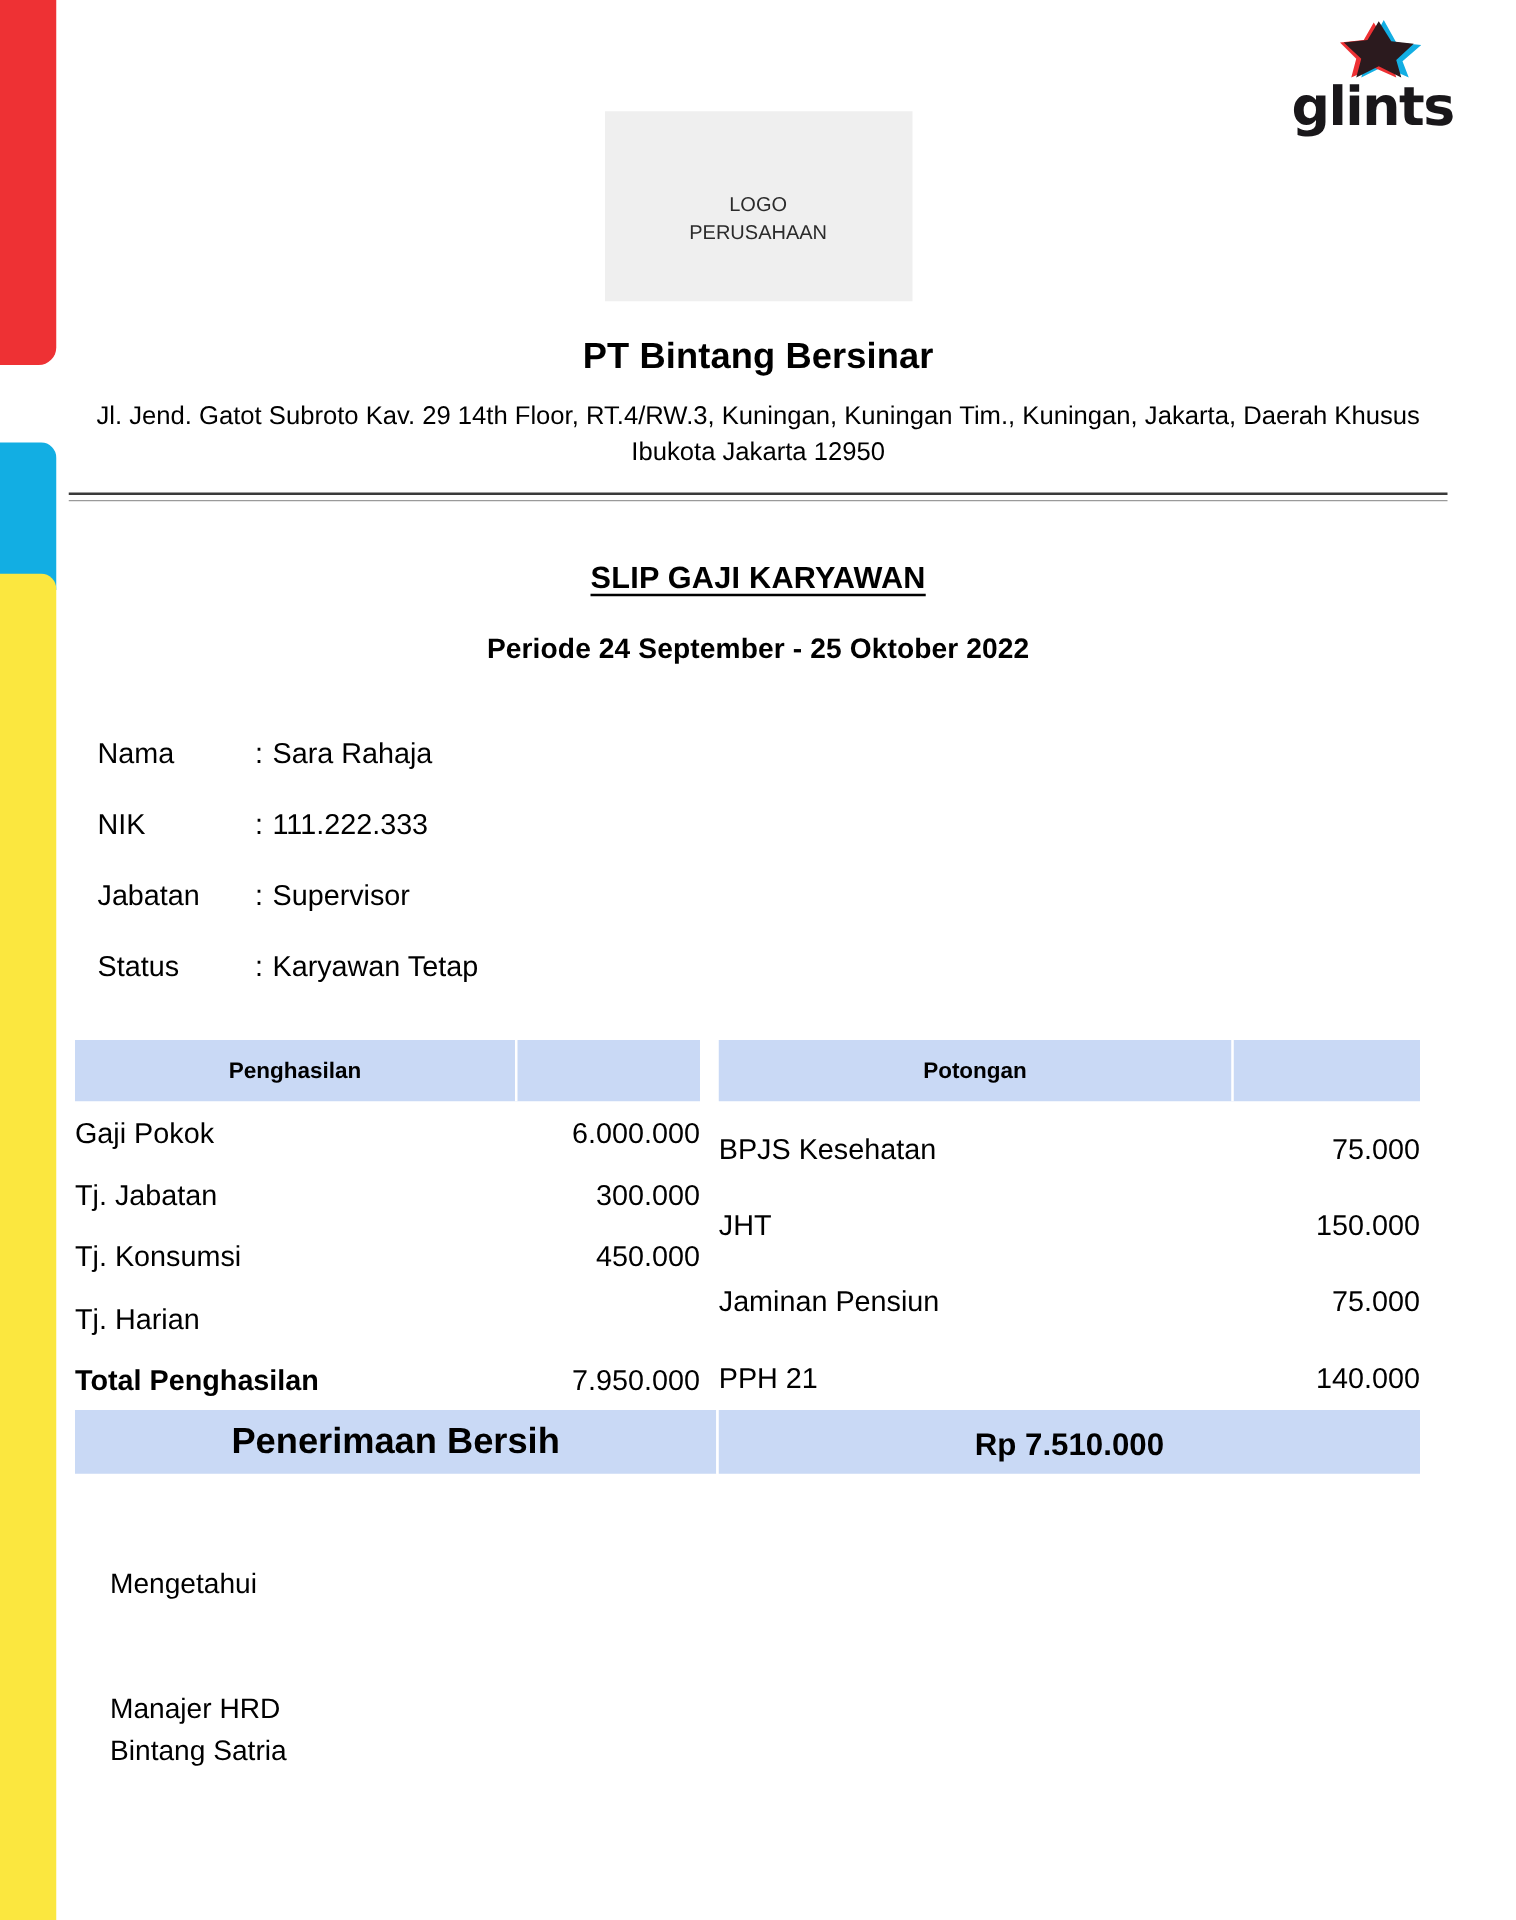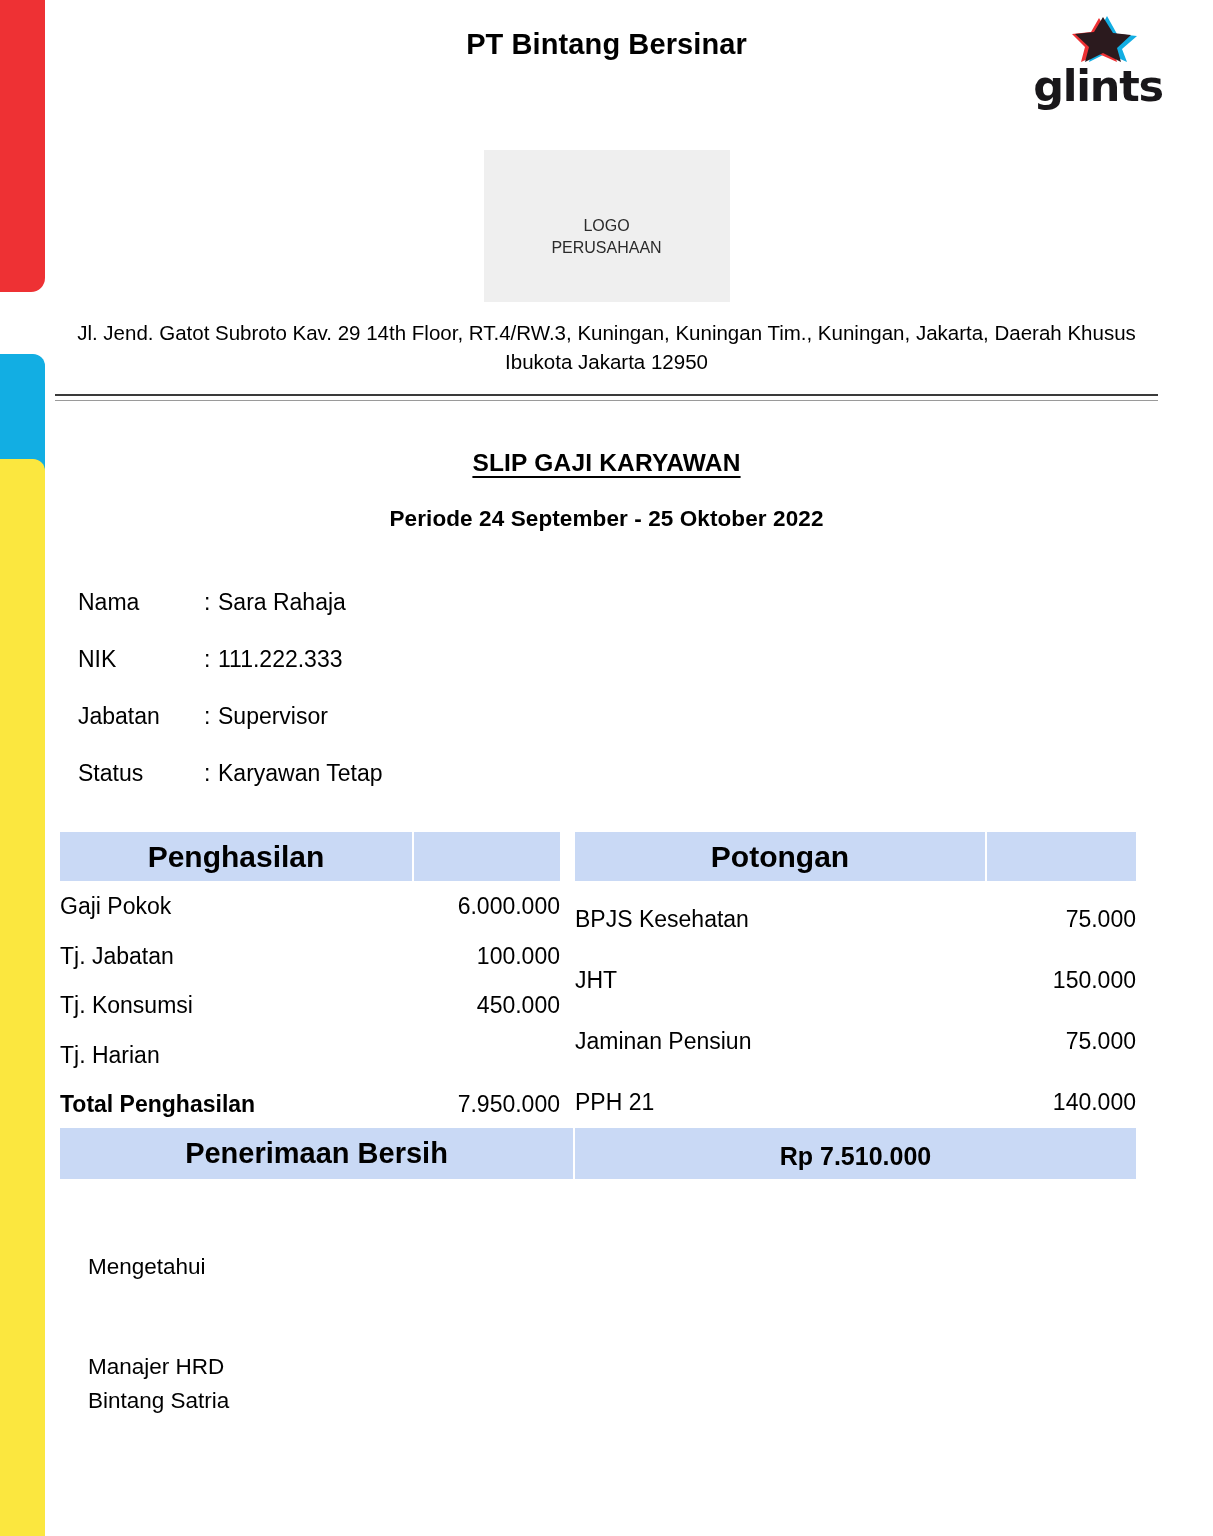--- a/index.html
+++ b/index.html
@@ -150,21 +150,21 @@
   .tbl-header {
     height:49px;
     display:flex;
     background:#C9D9F5;
   }
   .tbl-header .hdr-title {
     flex:0 0 auto;
     display:flex;
     align-items:center;
     justify-content:center;
-    font-size:30px;
+    font-size:18px;
     font-weight:bold;
   }
   .tbl-header .hdr-gap {
     flex:0 0 2px;
     background:#ffffff;
   }
   .tbl-header .hdr-spare { flex:1 1 auto; }
 
   #earnings-table .hdr-title   { width:352px; }
   #earnings-table .hdr-spare   { width:146px; }
@@ -242,28 +242,28 @@
       <polygon points="40,2 50,20 70,22 55,35 60,48 40,39 22,48 26,33 12,20 31,19" fill="#12AEE3"></polygon>
       <polygon points="32,4 41,19 60,21 46,34 50,48 32,40 14,48 18,33 5,20 24,18" fill="#EE3134"></polygon>
       <polygon points="36,3 46,19 64,21 50,34 54,48 36,39 18,48 22,33 8,20 27,18" fill="#2B1A1E"></polygon>
     </svg>
   </div>
   <div class="wordmark">glints</div>
 </div>
 
 <div id="content">
 
-  <div id="company-name">PT Bintang Bersinar</div>
-
   <div id="company-logo-box">
     <div class="ph-text">
       <div>LOGO</div>
       <div>PERUSAHAAN</div>
     </div>
   </div>
+
+  <div id="company-name">PT Bintang Bersinar</div>
   <div id="company-address">
     <span>Jl. Jend. Gatot Subroto Kav. 29 14th Floor, RT.4/RW.3, Kuningan, Kuningan Tim., Kuningan, Jakarta,</span>
     <span>Daerah Khusus Ibukota Jakarta 12950</span>
   </div>
 
   <div id="header-rule"></div>
 
   <div id="slip-title">SLIP GAJI KARYAWAN</div>
   <div id="slip-period">Periode 24 September - 25 Oktober 2022</div>
 
@@ -298,21 +298,21 @@
         <div class="hdr-gap"></div>
         <div class="hdr-spare"></div>
       </div>
       <div class="tbl-body">
         <div class="tbl-row">
           <span class="r-label">Gaji Pokok</span>
           <span class="r-value">6.000.000</span>
         </div>
         <div class="tbl-row">
           <span class="r-label">Tj. Jabatan</span>
-          <span class="r-value">100.000</span>
+          <span class="r-value">300.000</span>
         </div>
         <div class="tbl-row">
           <span class="r-label">Tj. Konsumsi</span>
           <span class="r-value">450.000</span>
         </div>
         <div class="tbl-row">
           <span class="r-label">Tj. Harian</span>
         </div>
         <div class="tbl-row total">
           <span class="r-label">Total Penghasilan</span>

